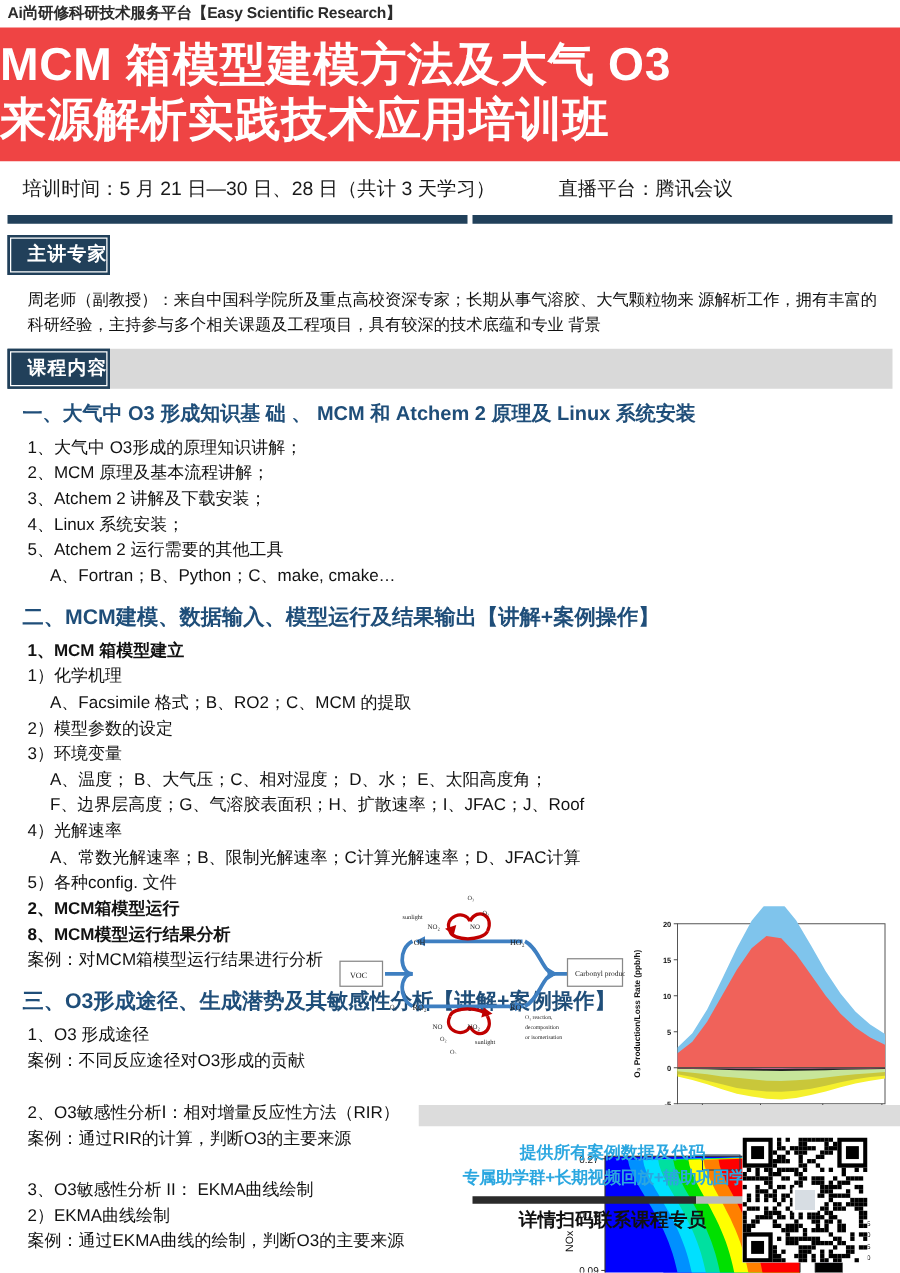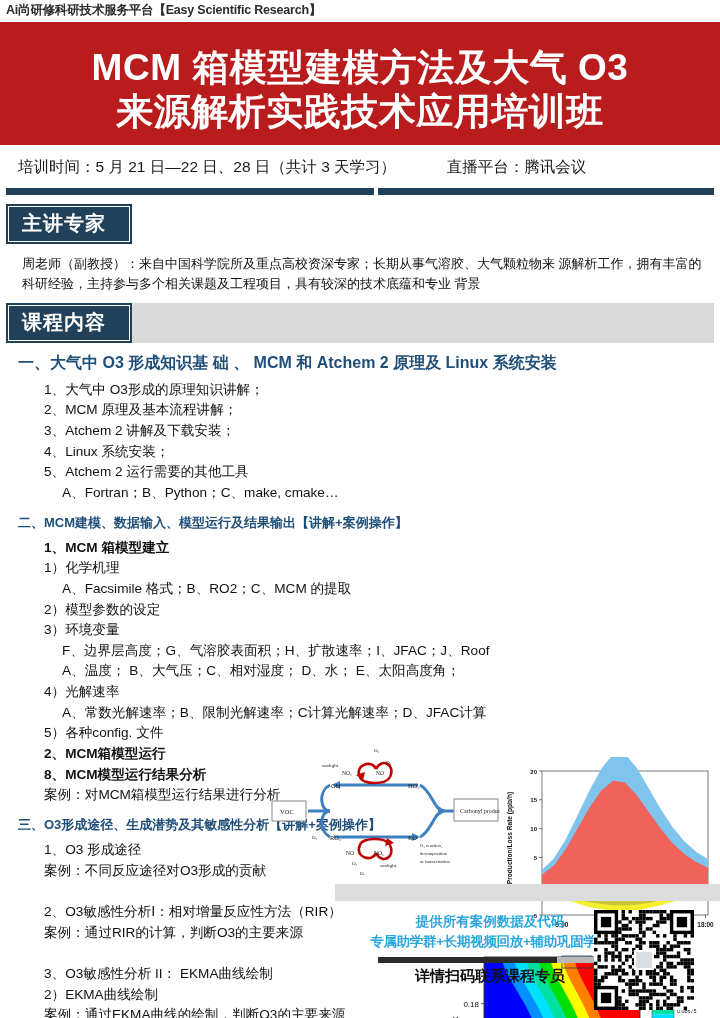--- a/index.html
+++ b/index.html
@@ -18,23 +18,23 @@
     padding: 2px 6px 0 6px;
     font-size: 12.5px;
     font-weight: 700;
     color: #2b2b2b;
     letter-spacing: -0.2px;
     white-space: nowrap;
   }
 
   
   .hero {
-    background: #b91c1c;
-    padding: 24px 0 12px 0;
-    text-align: center;
+    background: #ef4444;
+    padding: 8px 0 12px 0;
+    text-align: left;
   }
   .hero-line {
     color: #ffffff;
     font-size: 37px;
     font-weight: 700;
     line-height: 1.18;
     letter-spacing: 0.5px;
     white-space: nowrap;
   }
 
@@ -55,23 +55,23 @@
     margin-bottom: 9px;
   }
   .divider .seg-a { background:#21405A; height: 7px; flex: 0 0 368px; }
   .divider .seg-b { background:#21405A; height: 7px; flex: 1 1 auto; }
 
   
   .tag-row { display:flex; align-items:stretch; padding: 0 6px; }
   .tag {
     background: #21405A;
     color:#fff;
-    font-size: 20px;
+    font-size: 15px;
     font-weight: 700;
-    padding: 4px 24px 5px 14px;
+    padding: 4px 0 5px 14px;
     border: 2px solid #1b3away;
     border: 2px solid #21405A;
     outline: 1.5px solid #ffffff;
     outline-offset: -3.5px;
     letter-spacing: 1px;
   }
   .tag-fill { flex:1; background:#d9d9d9; }
 
   
   .expert-text {
@@ -84,28 +84,27 @@
   
   .body-wrap { position: relative; padding: 0 0 0 0; }
 
   .sec-head {
     color: #1F4E79;
     font-weight: 700;
     font-size: 16px;
     padding: 10px 0 6px 18px;
     white-space: nowrap;
   }
-  .sec-head.small { font-size: 13px; }
+  .sec-head.small { font-size: 17px; }
   .lines { padding-left: 22px; }
   .lines .ln {
     font-size: 13.6px;
     line-height: 1.52;
     color: #121212;
     white-space: nowrap;
-    margin-left: 22px;
   }
   .lines .ln.b { font-weight: 700; }
   .lines .ln.i1 { padding-left: 0px; }
   .lines .ln.i2 { padding-left: 18px; }
 
   
   .fig { position: absolute; }
 
   
   #fig-scheme { left: 268px; top: 404px; width: 232px; height: 128px; }
@@ -168,21 +167,21 @@
 <div class="page">
 
   <div class="platform-bar">Ai尚研修科研技术服务平台【Easy Scientific Research】</div>
 
   <div class="hero">
     <div class="hero-line">MCM 箱模型建模方法及大气 O3</div>
     <div class="hero-line">来源解析实践技术应用培训班</div>
   </div>
 
   <div class="info-row">
-    <span>培训时间：5 月 21 日—22 日、28 日（共计 3 天学习）</span>
+    <span>培训时间：5 月 21 日—30 日、28 日（共计 3 天学习）</span>
     <span class="gap"></span>
     <span>直播平台：腾讯会议</span>
   </div>
 
   <div class="divider">
     <div class="seg-a"></div>
     <div class="seg-b"></div>
   </div>
 
   <div class="tag-row">
@@ -206,22 +205,22 @@
           <div class="ln i1">5、Atchem 2 运行需要的其他工具</div>
           <div class="ln i2">A、Fortran；B、Python；C、make, cmake…</div>
         </div>
         <div class="sec-head small">二、MCM建模、数据输入、模型运行及结果输出【讲解+案例操作】</div>
         <div class="lines">
           <div class="ln b i1">1、MCM 箱模型建立</div>
           <div class="ln i1">1）化学机理</div>
           <div class="ln i2">A、Facsimile 格式；B、RO2；C、MCM 的提取</div>
           <div class="ln i1">2）模型参数的设定</div>
           <div class="ln i1">3）环境变量</div>
+          <div class="ln i2">A、温度；  B、大气压；C、相对湿度；  D、水；    E、太阳高度角；</div>
           <div class="ln i2">F、边界层高度；G、气溶胶表面积；H、扩散速率；I、JFAC；J、Roof</div>
-          <div class="ln i2">A、温度；  B、大气压；C、相对湿度；  D、水；    E、太阳高度角；</div>
           <div class="ln i1">4）光解速率</div>
           <div class="ln i2">A、常数光解速率；B、限制光解速率；C计算光解速率；D、JFAC计算</div>
           <div class="ln i1">5）各种config. 文件</div>
           <div class="ln b i1">2、MCM箱模型运行</div>
           <div class="ln b i1">8、MCM模型运行结果分析</div>
           <div class="ln i1">案例：对MCM箱模型运行结果进行分析</div>
         </div>
         <div class="sec-head small">三、O3形成途径、生成潜势及其敏感性分析【讲解+案例操作】</div>
         <div class="lines">
           <div class="ln i1">1、O3 形成途径</div>

